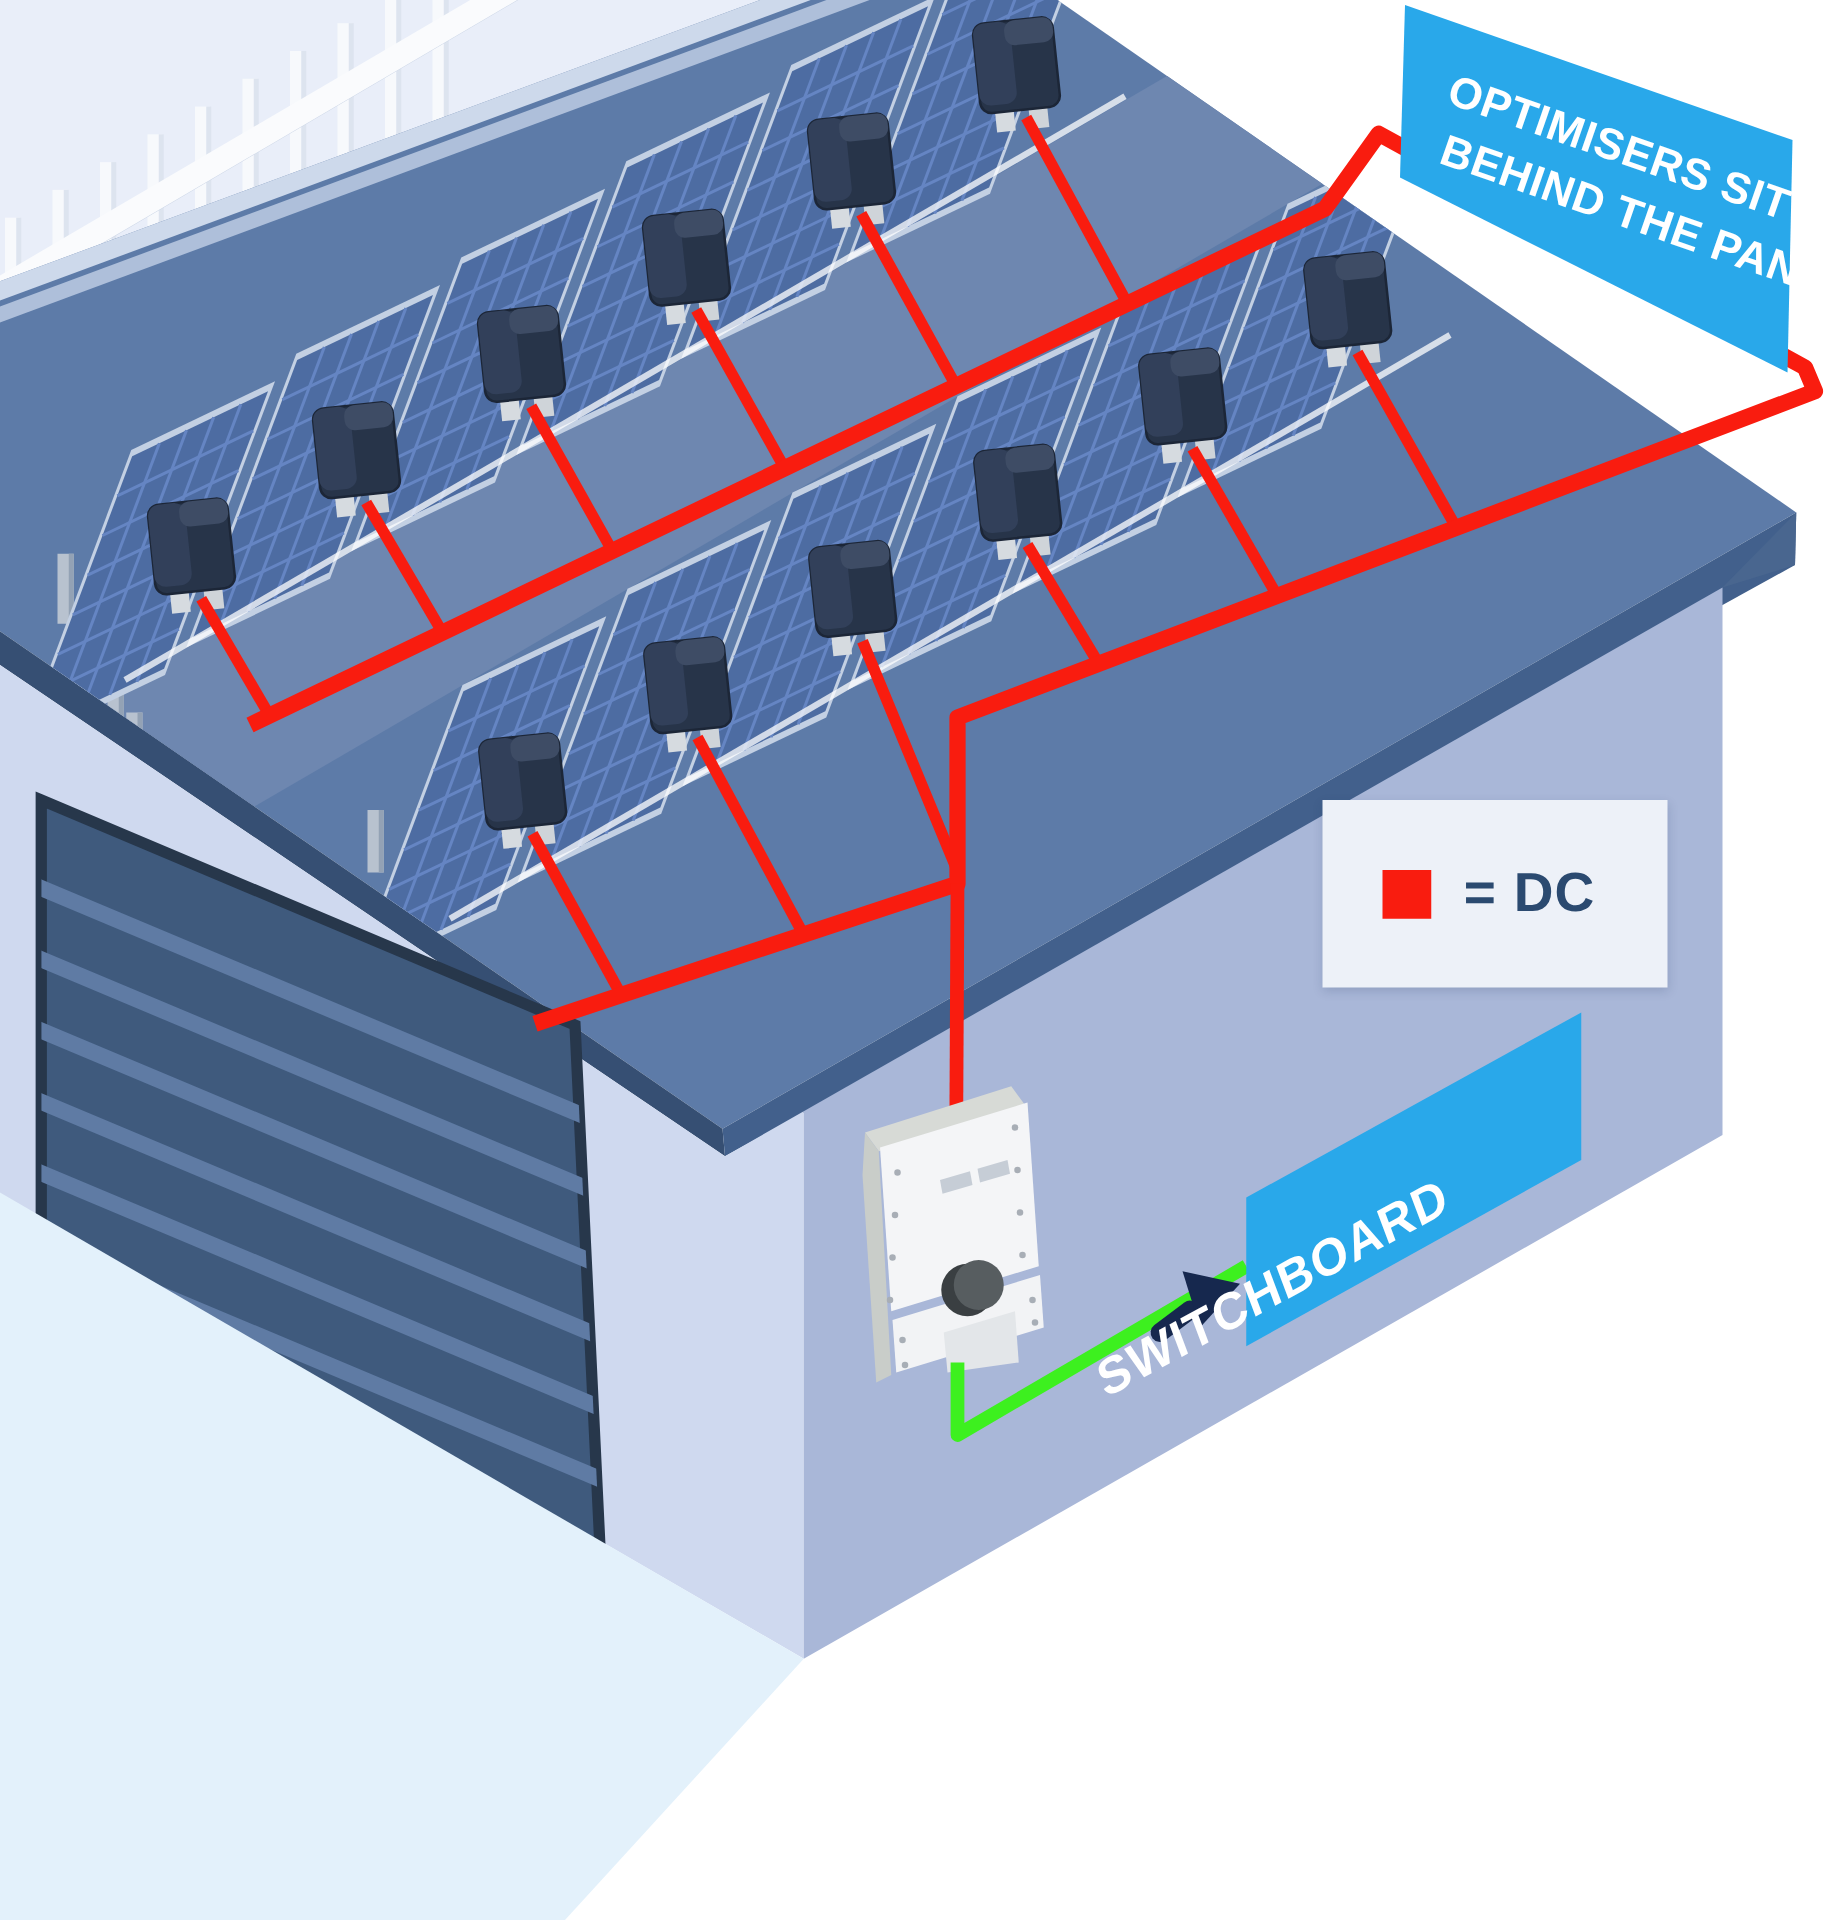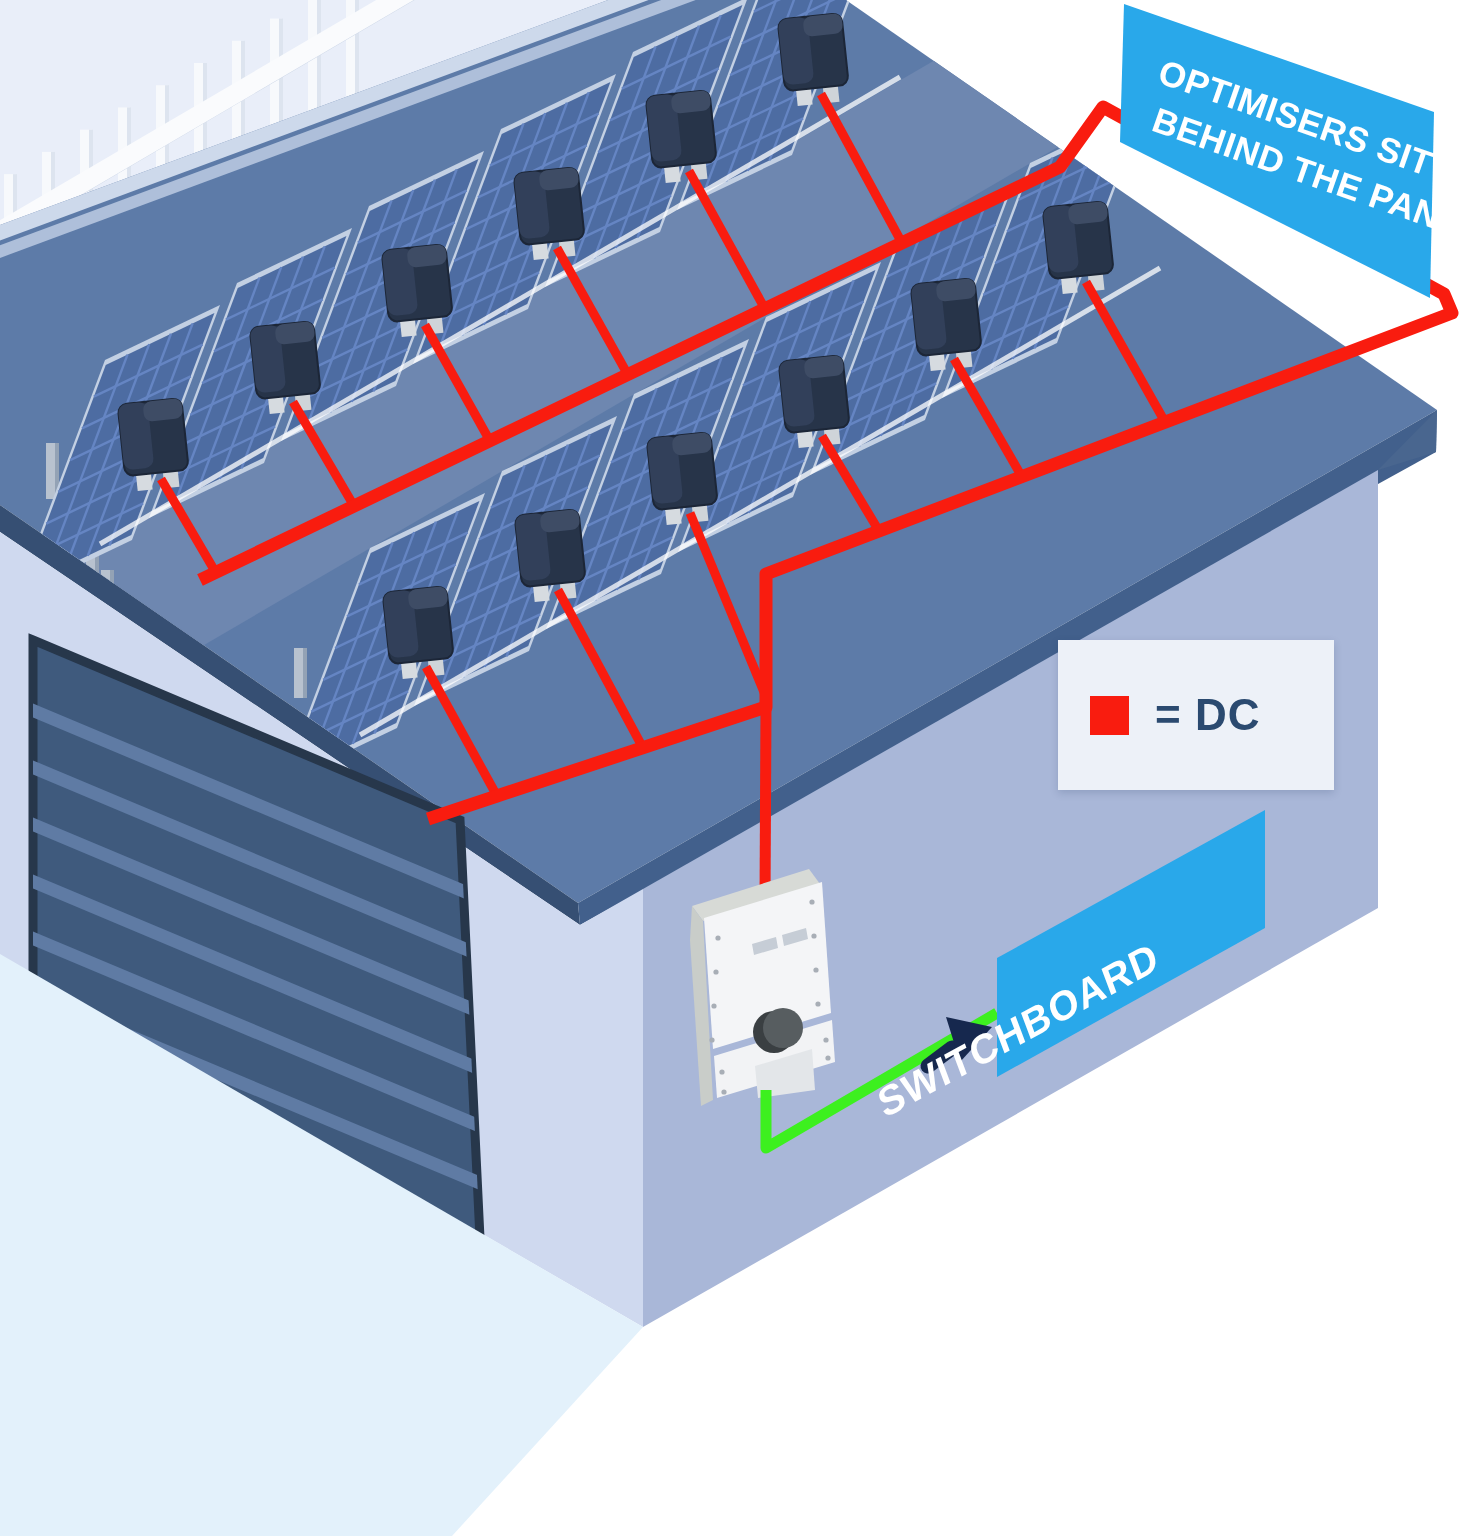--- a/index.html
+++ b/index.html
@@ -5,21 +5,21 @@
   html,body{margin:0;padding:0;background:#ffffff;}
   #stage{position:relative;width:1459px;height:1536px;overflow:hidden;
          font-family:"Liberation Sans",sans-serif;}
   #scene{position:absolute;left:0;top:0;}
   .lbl-text{fill:#ffffff;font-weight:bold;font-family:"Liberation Sans",sans-serif;}
   
   #legend{position:absolute;left:1058px;top:640px;width:276px;height:150px;
           background:#edf1f8;box-shadow:0 3px 8px rgba(30,50,90,.18);
           display:flex;flex-direction:column;justify-content:center;gap:14px;
           padding:0;box-sizing:border-box;}
-  .legend-row{display:flex;align-items:center;gap:26px;margin-left:32px;}
+  .legend-row{display:flex;align-items:center;gap:26px;margin-left:48px;}
   .legend-swatch{width:39px;height:39px;display:inline-block;}
   .legend-label{font-size:44px;font-weight:600;color:#2b4a70;letter-spacing:1px;
                 font-family:"Liberation Sans",sans-serif;}
 </style>
 </head>
 <body>
 
 <div id="stage">
   <svg id="scene" width="1459" height="1536" viewBox="0 0 1459 1536">
 

